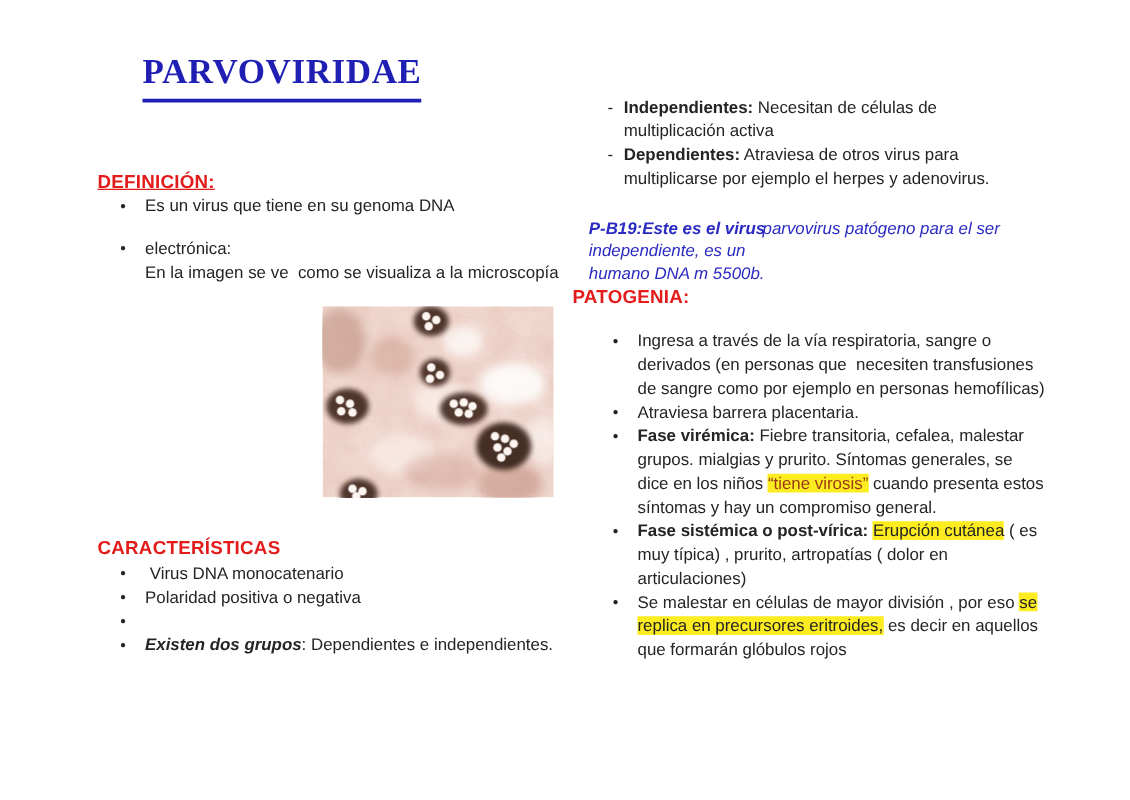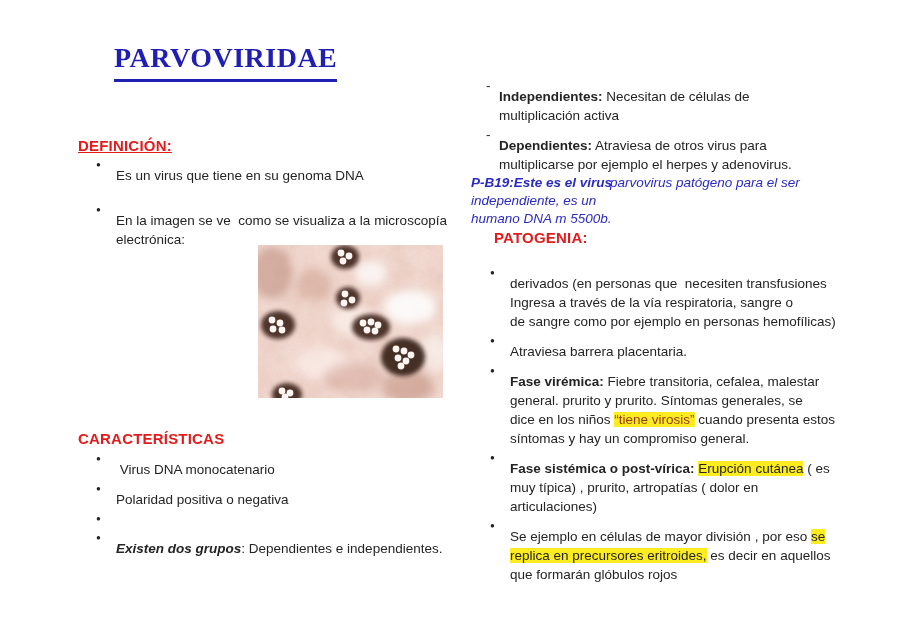--- a/index.html
+++ b/index.html
@@ -43,21 +43,21 @@
     letter-spacing:0.2px;
   }
   .brow{display:flex;align-items:flex-start;}
   .marker{
     flex:none;
     width:20px;
     margin-left:18px;
     font-size:8px;
     line-height:19px;
   }
-  .btext{flex:1 1 auto;margin-top:11px;}
+  .btext{flex:1 1 auto;}
   .gap-list .brow{margin-bottom:15px;}
   .dash-list .marker{
     width:13px;
     margin-left:14px;
     font-size:13.5px;
     font-weight:normal;
   }
   .pb19{
     display:flex;
     font-style:italic;
@@ -80,22 +80,22 @@
 <div class="abs gap-list" style="left:78px;top:155px;width:360px;">
     <div class="brow">
       <span class="marker">●</span>
       <div class="btext">
         <div class="line"><span>Es un virus que tiene en su genoma DNA</span></div>
       </div>
     </div>
     <div class="brow">
       <span class="marker">●</span>
       <div class="btext">
+        <div class="line"><span>electrónica:</span></div>
         <div class="line"><span>En la imagen se ve  como se visualiza a la microscopía</span></div>
-        <div class="line"><span>electrónica:</span></div>
       </div>
     </div>
   </div>
 
 <div class="abs em-figure" style="left:258px;top:245px;">
   <svg width="185" height="153" viewBox="0 0 185 153" xmlns="http://www.w3.org/2000/svg">
     <defs>
       <filter id="blotch" x="-20%" y="-20%" width="140%" height="140%">
         <feTurbulence type="fractalNoise" baseFrequency="0.045" numOctaves="3" seed="11" result="n"></feTurbulence>
         <feColorMatrix in="n" type="matrix" values="0 0 0 0 0.74  0 0 0 0 0.45  0 0 0 0 0.38  0 0 0 1.1 -0.35"></feColorMatrix>
@@ -215,55 +215,55 @@
   <div class="pbcol1">
       <div class="line"><span class="b">P-B19:Este es el virus</span></div>
       <div class="line"><span>independiente, es un</span></div>
       <div class="line"><span>humano DNA m 5500b.</span></div>
     </div>
   <div class="pbcol2">
       <div class="line"><span>parvovirus patógeno para el ser</span></div>
     </div>
 </div>
 
-<div class="abs section-heading" style="left:494px;top:229px;">PATOGENIA:</div>
+<div class="abs section-heading" style="left:458px;top:229px;">PATOGENIA:</div>
 
 <div class="abs" style="left:472px;top:263px;width:410px;">
     <div class="brow">
       <span class="marker">●</span>
       <div class="btext">
+        <div class="line"><span>Ingresa a través de la vía respiratoria, sangre o</span></div>
         <div class="line"><span>derivados (en personas que  necesiten transfusiones</span></div>
-        <div class="line"><span>Ingresa a través de la vía respiratoria, sangre o</span></div>
         <div class="line"><span>de sangre como por ejemplo en personas hemofílicas)</span></div>
       </div>
     </div>
     <div class="brow">
       <span class="marker">●</span>
       <div class="btext">
         <div class="line"><span>Atraviesa barrera placentaria.</span></div>
       </div>
     </div>
     <div class="brow">
       <span class="marker">●</span>
       <div class="btext">
         <div class="line"><span class="b">Fase virémica:</span><span> Fiebre transitoria, cefalea, malestar</span></div>
-        <div class="line"><span>general. prurito y prurito. Síntomas generales, se</span></div>
+        <div class="line"><span>grupos. mialgias y prurito. Síntomas generales, se</span></div>
         <div class="line"><span>dice en los niños </span><span class="hl" style="color: rgb(153, 58, 22);">“tiene virosis”</span><span> cuando presenta estos</span></div>
         <div class="line"><span>síntomas y hay un compromiso general.</span></div>
       </div>
     </div>
     <div class="brow">
       <span class="marker">●</span>
       <div class="btext">
         <div class="line"><span class="b">Fase sistémica o post-vírica:</span><span> </span><span class="hl">Erupción cutánea</span><span> ( es</span></div>
         <div class="line"><span>muy típica) , prurito, artropatías ( dolor en</span></div>
         <div class="line"><span>articulaciones)</span></div>
       </div>
     </div>
     <div class="brow">
       <span class="marker">●</span>
       <div class="btext">
-        <div class="line"><span>Se ejemplo en células de mayor división , por eso </span><span class="hl">se</span></div>
+        <div class="line"><span>Se malestar en células de mayor división , por eso </span><span class="hl">se</span></div>
         <div class="line"><span class="hl">replica en precursores eritroides,</span><span> es decir en aquellos</span></div>
         <div class="line"><span>que formarán glóbulos rojos</span></div>
       </div>
     </div>
   </div>
 
 </body></html>

